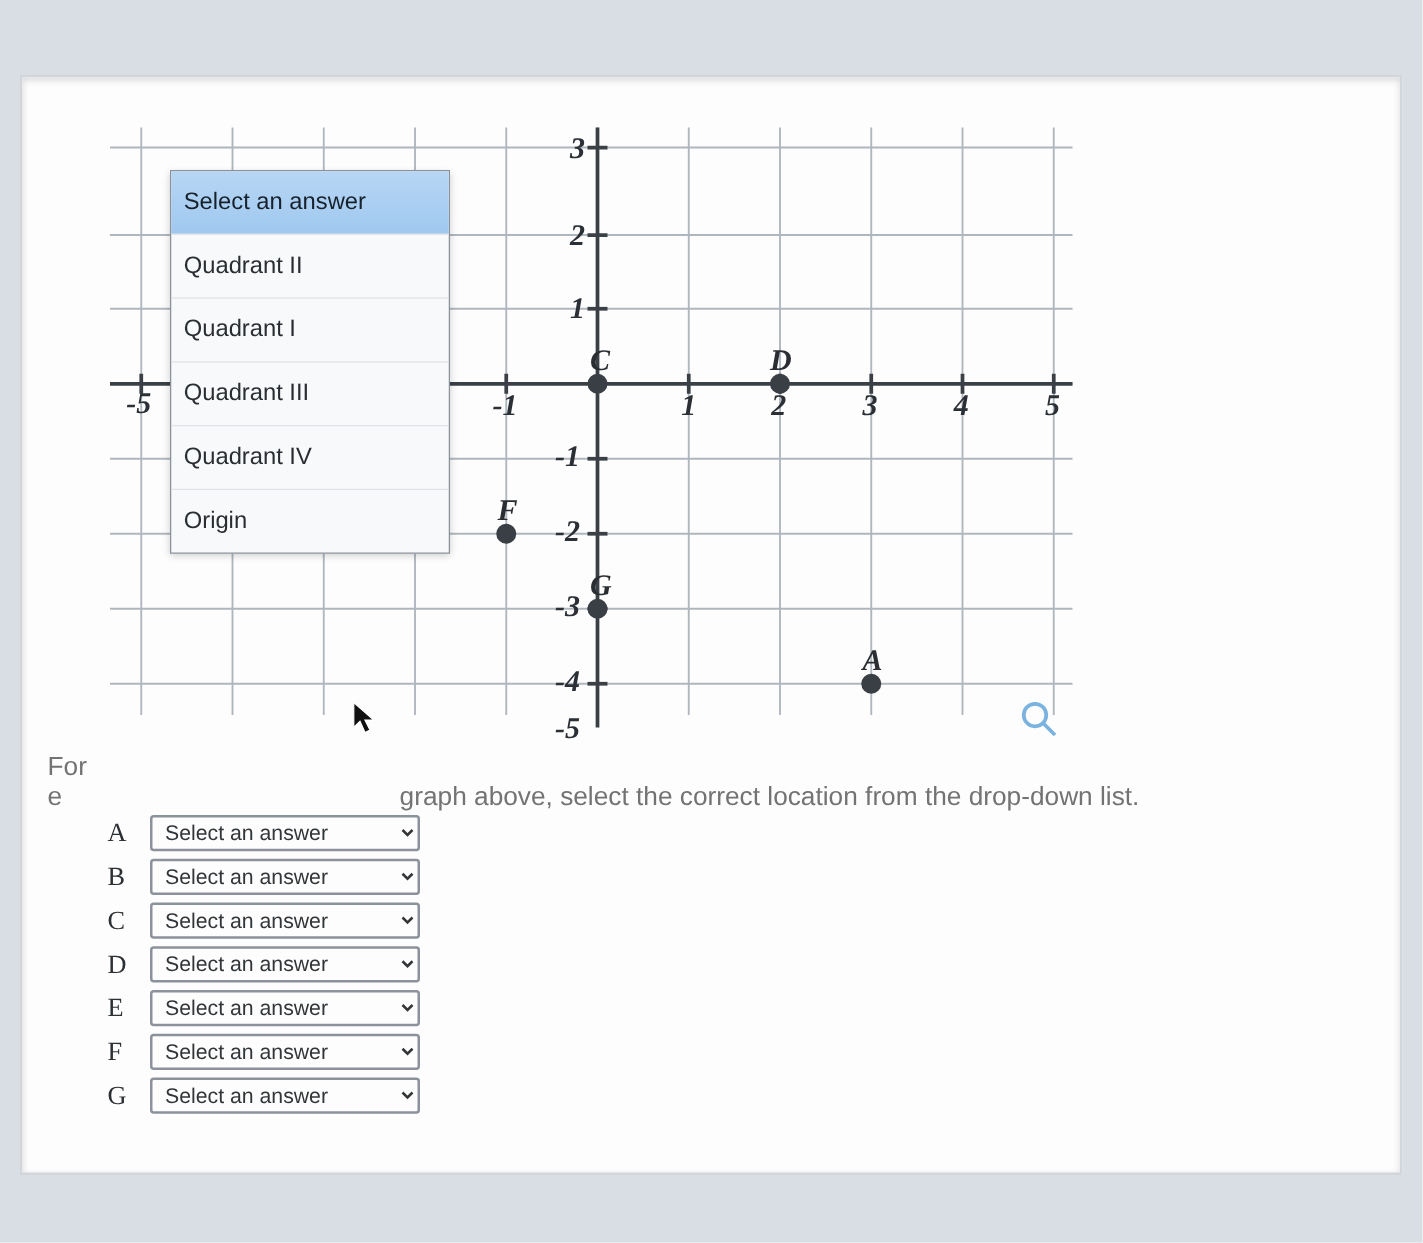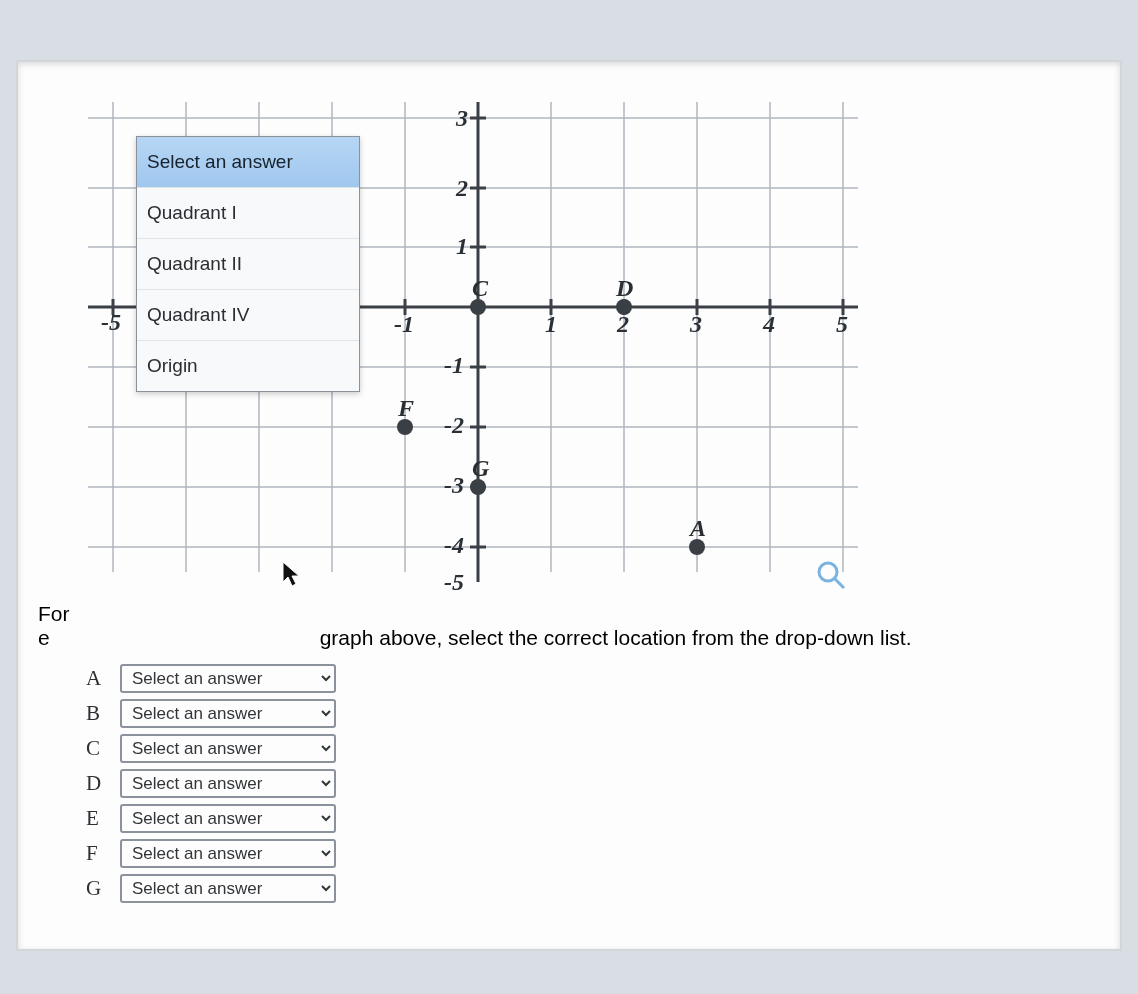--- a/index.html
+++ b/index.html
@@ -47,22 +47,22 @@
     cursor: pointer;
     font-family: "Segoe UI", Arial, sans-serif;
   }
   .dropdown-menu .item:last-child { border-bottom: none; }
   .dropdown-menu .item.highlight {
     background: linear-gradient(#b7d6f4, #9fc8ef);
     color: #17212b;
   }
   .prompt-text {
     font-size: 21px;
-    color: #000000;
-    margin-bottom: 14px;
+    color: #737373;
+    margin-bottom: 2px;
     position: relative;
     font-family: "Segoe UI", Verdana, sans-serif;
   }
   .answers {
     margin-left: 48px;
   }
   .answer-row {
     display: flex;
     align-items: center;
     gap: 14px;
@@ -183,22 +183,23 @@
       </g>
 
       <g stroke="#7ab2e0" stroke-width="3" fill="none" transform="translate(770,480)">
         <circle cx="0" cy="0" r="9"></circle>
         <line x1="7" y1="7" x2="16" y2="16"></line>
       </g>
     </svg>
 
     <div class="dropdown-menu">
       <div class="item highlight">Select an answer</div>
+      <div class="item">Quadrant II</div>
       <div class="item">Quadrant I</div>
-      <div class="item">Quadrant II</div>
+      <div class="item">Quadrant III</div>
       <div class="item">Quadrant IV</div>
       <div class="item">Origin</div>
     </div>
   </div>
 
   <div class="prompt-text">
     <span style="display:inline-block;width:48px;">For e</span>
     <span style="display:inline-block;width:222px;"></span>
     <span>graph above, select the correct location from the drop-down list.</span>
   </div>

